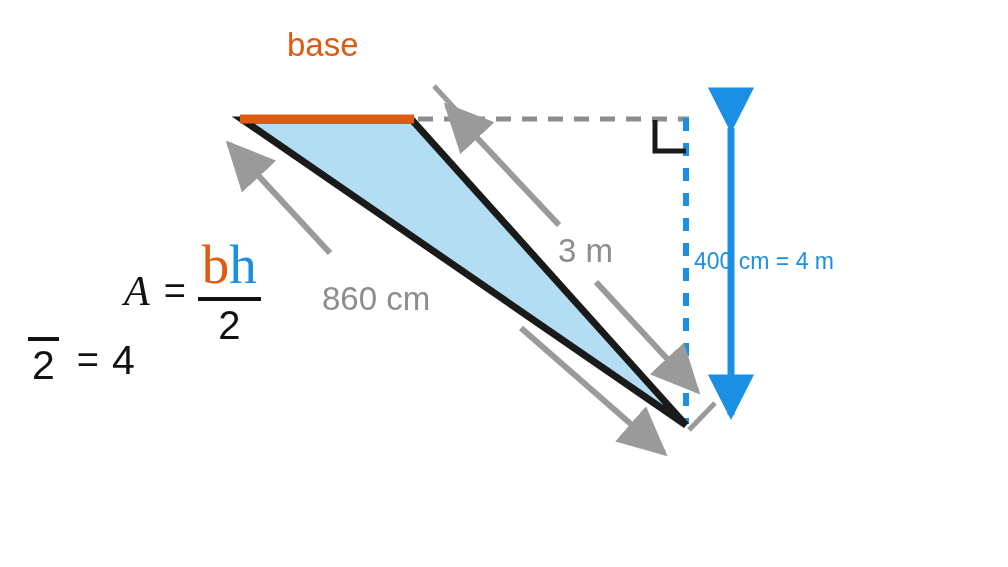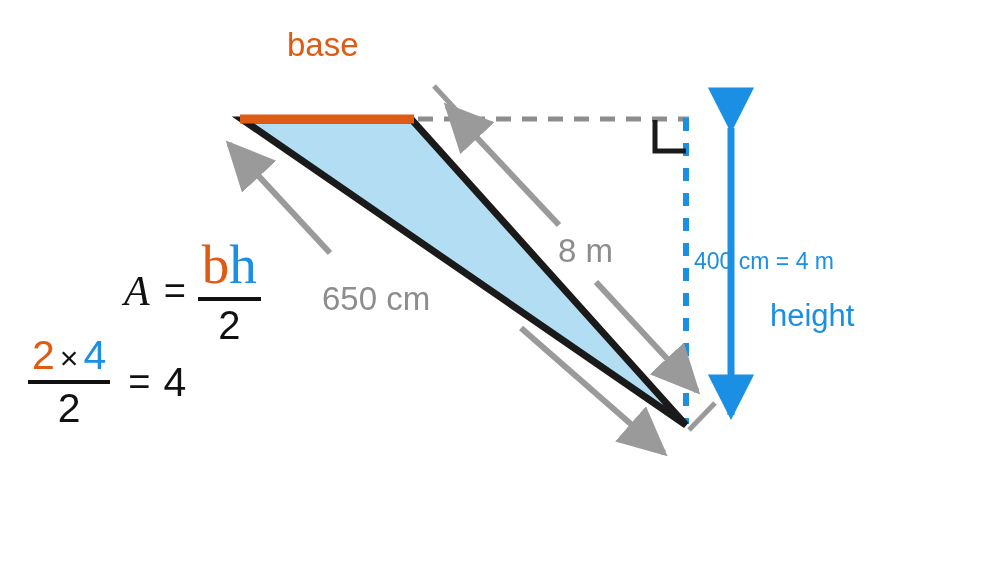--- a/index.html
+++ b/index.html
@@ -194,45 +194,41 @@
     <line x1="596" y1="282" x2="697" y2="391" stroke="#9a9a9a" stroke-width="6" marker-end="url(#grayArrow)"></line>
 
     <line x1="689" y1="430" x2="715" y2="403" stroke="#9a9a9a" stroke-width="5"></line>
 
     <line x1="731" y1="128" x2="731" y2="415" stroke="#1a8fe3" stroke-width="7" marker-start="url(#blueArrowStart)" marker-end="url(#blueArrowEnd)"></line>
   </svg>
 
   <div class="lbl lbl-base">base</div>
 
 
-  <div class="lbl lbl-650">650 cm</div>
-
-  <div class="lbl lbl-5m">8 m</div>
+  <div class="lbl lbl-650">860 cm</div>
+
+  <div class="lbl lbl-5m">3 m</div>
 
   <div class="lbl lbl-400">400 cm = 4 m</div>
 
-  <div class="lbl lbl-height">height</div>
 
   <div class="formula1">
     <span class="var-a">A</span>
     <span class="eq">=</span>
     <span class="frac">
       <span class="num">
         <span class="ch-b">b</span><span class="ch-h">h</span>
       </span>
       <span class="bar"></span>
       <span class="den">2</span>
     </span>
   </div>
 
   <div class="formula2">
     <span class="frac">
-      <span class="num">
-        <span class="ch-2">2</span><span class="ch-x">×</span><span class="ch-4">4</span>
-      </span>
       <span class="bar"></span>
       <span class="den">2</span>
     </span>
     <span class="eq">=</span>
     <span class="res">4</span>
   </div>
 
 
 </div>
 

